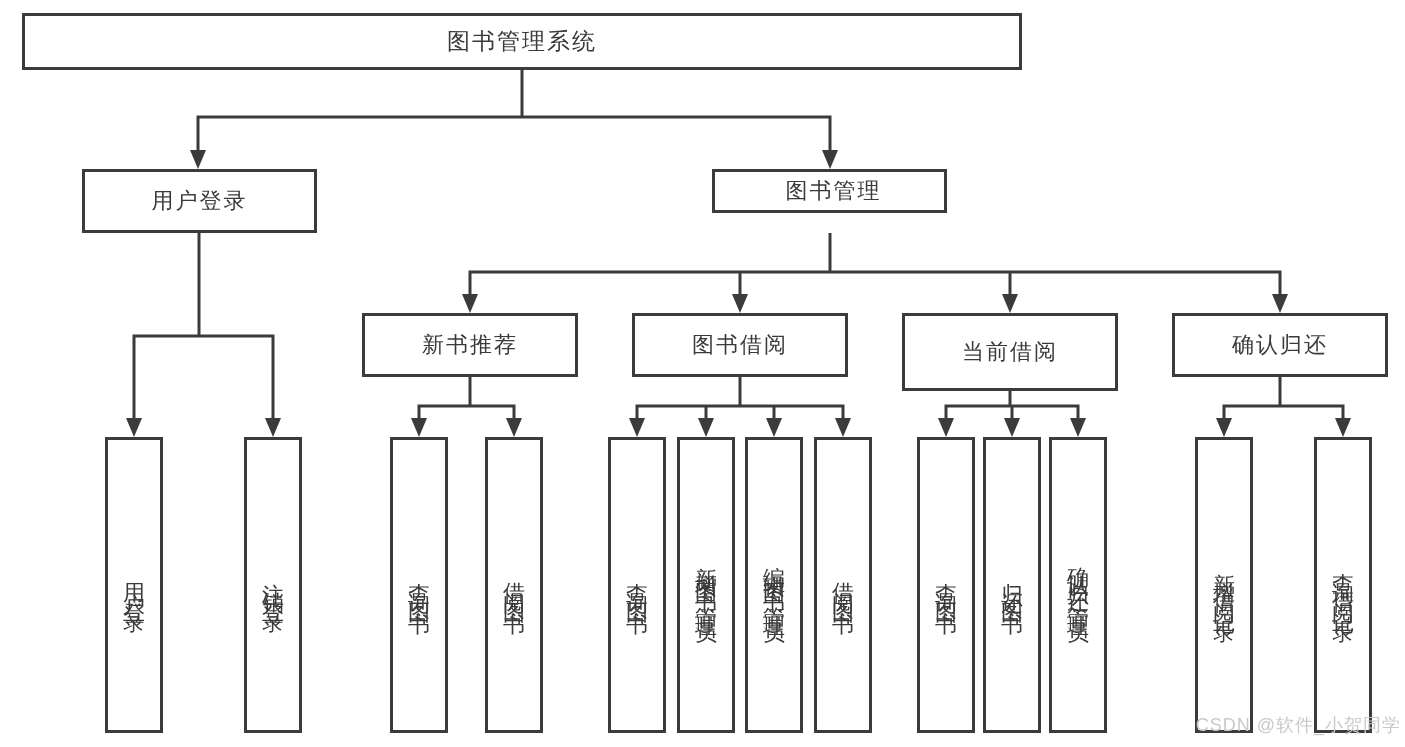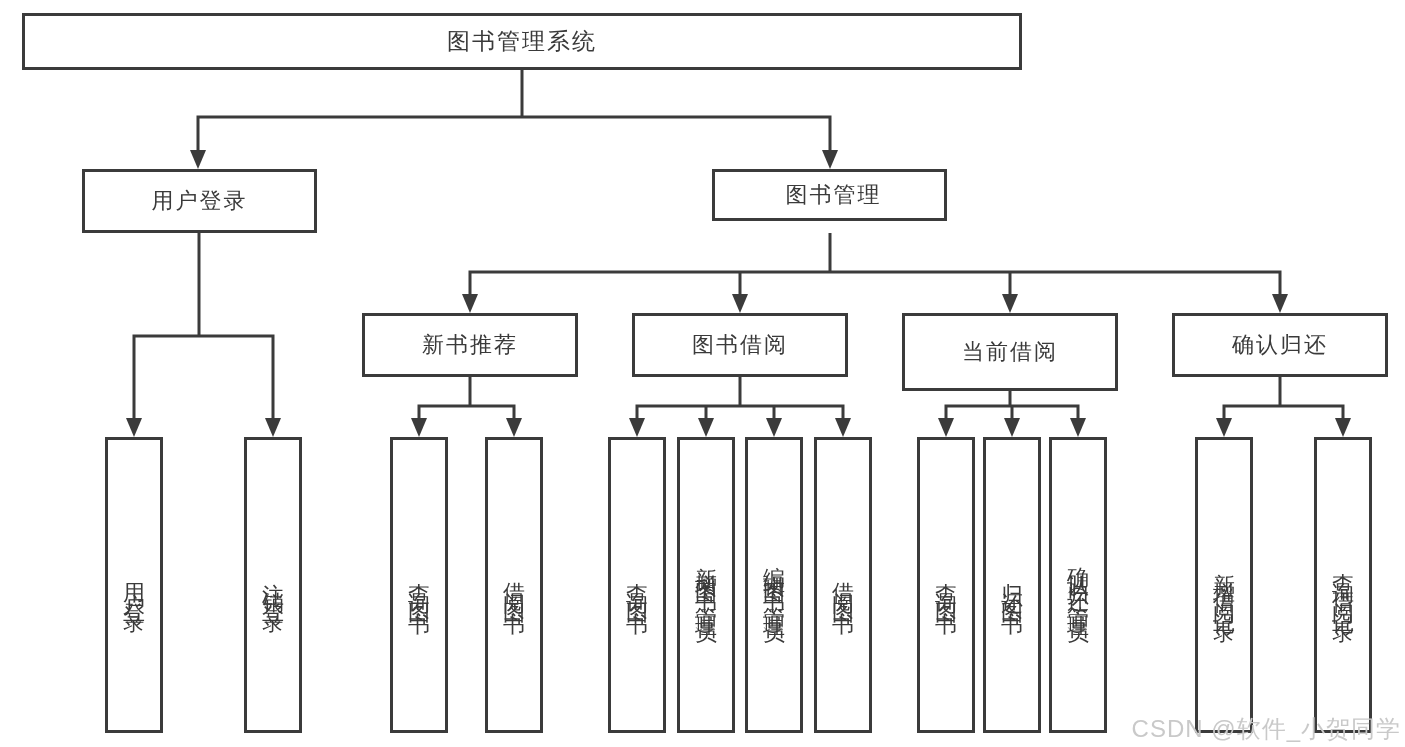--- a/index.html
+++ b/index.html
@@ -21,21 +21,21 @@
     box-sizing:border-box;display:flex;align-items:center;justify-content:center;
     color:var(--text);
   }
   .h{font-size:22px;letter-spacing:2px;white-space:nowrap;}
   .root-box{font-size:23px;}
   .v span{
     writing-mode:vertical-rl;text-orientation:mixed;
     font-size:22px;letter-spacing:10px;line-height:1;
   }
   .watermark{
-    position:absolute;right:4px;top:713px;font-size:24px;letter-spacing:1px;
+    position:absolute;right:4px;top:713px;font-size:18px;letter-spacing:1px;
     color:var(--watermark);z-index:5;white-space:nowrap;
   }
 </style>
 </head>
 <body>
 
 <div id="stage">
 
   <svg id="wires" viewBox="0 0 1405 747" xmlns="http://www.w3.org/2000/svg">
 
@@ -81,21 +81,21 @@
 
     <line x1="1280" y1="377" x2="1280" y2="406"></line>
     <polyline points="1224,421 1224,406 1343,406 1343,421"></polyline>
     <polygon points="1216,418 1232,418 1224,437"></polygon>
     <polygon points="1335,418 1351,418 1343,437"></polygon>
   </svg>
 
   <div class="box h root-box" style="left:22px;top:13px;width:1000px;height:57px;">图书管理系统</div>
 
   <div class="box h" style="left:82px;top:169px;width:235px;height:64px;">用户登录</div>
-  <div class="box h" style="left:712px;top:169px;width:235px;height:52px;padding-left:8px;">图书管理</div>
+  <div class="box h" style="left:712px;top:169px;width:235px;height:44px;padding-left:8px;">图书管理</div>
 
   <div class="box h" style="left:632px;top:313px;width:216px;height:64px;">图书借阅</div>
   <div class="box h" style="left:362px;top:313px;width:216px;height:64px;">新书推荐</div>
   <div class="box h" style="left:902px;top:313px;width:216px;height:78px;">当前借阅</div>
   <div class="box h" style="left:1172px;top:313px;width:216px;height:64px;">确认归还</div>
 
   <div class="box v" style="left:105px;top:437px;width:58px;height:296px;">
     <span>用户登录</span>
     </div>
   <div class="box v" style="left:244px;top:437px;width:58px;height:296px;">

